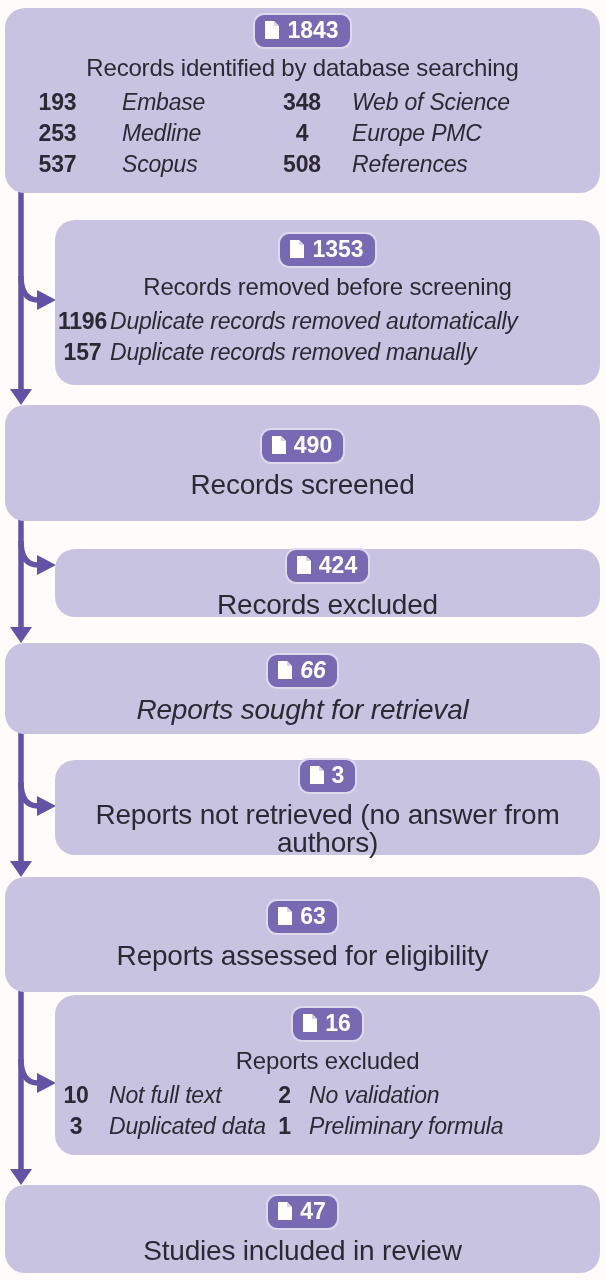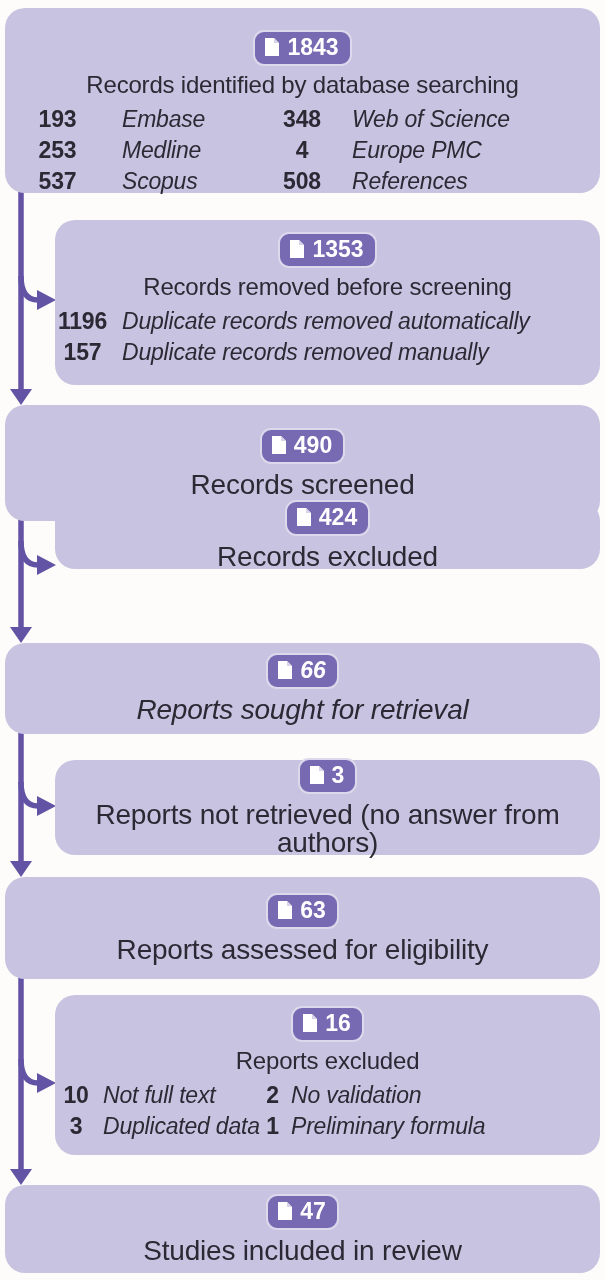--- a/index.html
+++ b/index.html
@@ -28,27 +28,27 @@
     background: #c8c3e0;
     border-radius: 20px;
     z-index: 2;
     display: flex;
     flex-direction: column;
     align-items: center;
     box-sizing: border-box;
   }
   .box.full   { left: 5px;  width: 595px; }
   .box.indent { left: 55px; width: 545px; }
-  .b1 { top: 8px;    height: 185px; padding-top: 22px;  }
+  .b1 { top: 8px;    height: 185px; padding-top: 5px;  }
   .b2 { top: 220px;  height: 165px; padding-top: 12px; }
   .b3 { top: 405px;  height: 116px;  justify-content: center; }
-  .b4 { top: 501px;  height: 68px;  justify-content: center; }
+  .b4 { top: 549px;  height: 68px;  justify-content: center; }
   .b5 { top: 643px;  height: 91px;  justify-content: center; font-style: italic; }
   .b6 { top: 760px;  height: 95px;  justify-content: center; }
-  .b7 { top: 877px;  height: 102px;  justify-content: center; }
+  .b7 { top: 877px;  height: 115px;  justify-content: center; }
   .b8 { top: 995px;  height: 160px; padding-top: 11px; }
   .b9 { top: 1185px; height: 88px;  justify-content: center; }
 
   .badge {
     display: inline-flex;
     align-items: center;
     gap: 7px;
     background: #776ab3;
     border: 2px solid rgba(255,255,255,0.75);
     border-radius: 11px;
@@ -80,22 +80,22 @@
   }
   .rows {
     width: 100%;
     margin-top: 5px;
     font-size: 23px;
     line-height: 31px;
     letter-spacing: -0.2px;
   }
   .row { display: grid; }
   .row.cols-b1 { grid-template-columns: 105px 130px 76px auto; column-gap: 12px; }
-  .row.cols-b2 { grid-template-columns: 55px auto;             column-gap: 12px; }
-  .row.cols-b8 { grid-template-columns: 42px 151px 25px auto;  column-gap: 6px; }
+  .row.cols-b2 { grid-template-columns: 55px auto;             }
+  .row.cols-b8 { grid-template-columns: 42px 151px 25px auto;  column-gap: 12px; }
   .num   { font-weight: bold; text-align: center; white-space: nowrap; }
   .label { text-align: left;  white-space: nowrap; font-style: italic; }
 </style>
 </head>
 <body>
 
 <div class="stage">
 
   <svg class="connectors" viewBox="0 0 605 1280" xmlns="http://www.w3.org/2000/svg">
     <g stroke="#6353a4" fill="#6353a4" stroke-width="5.5">

